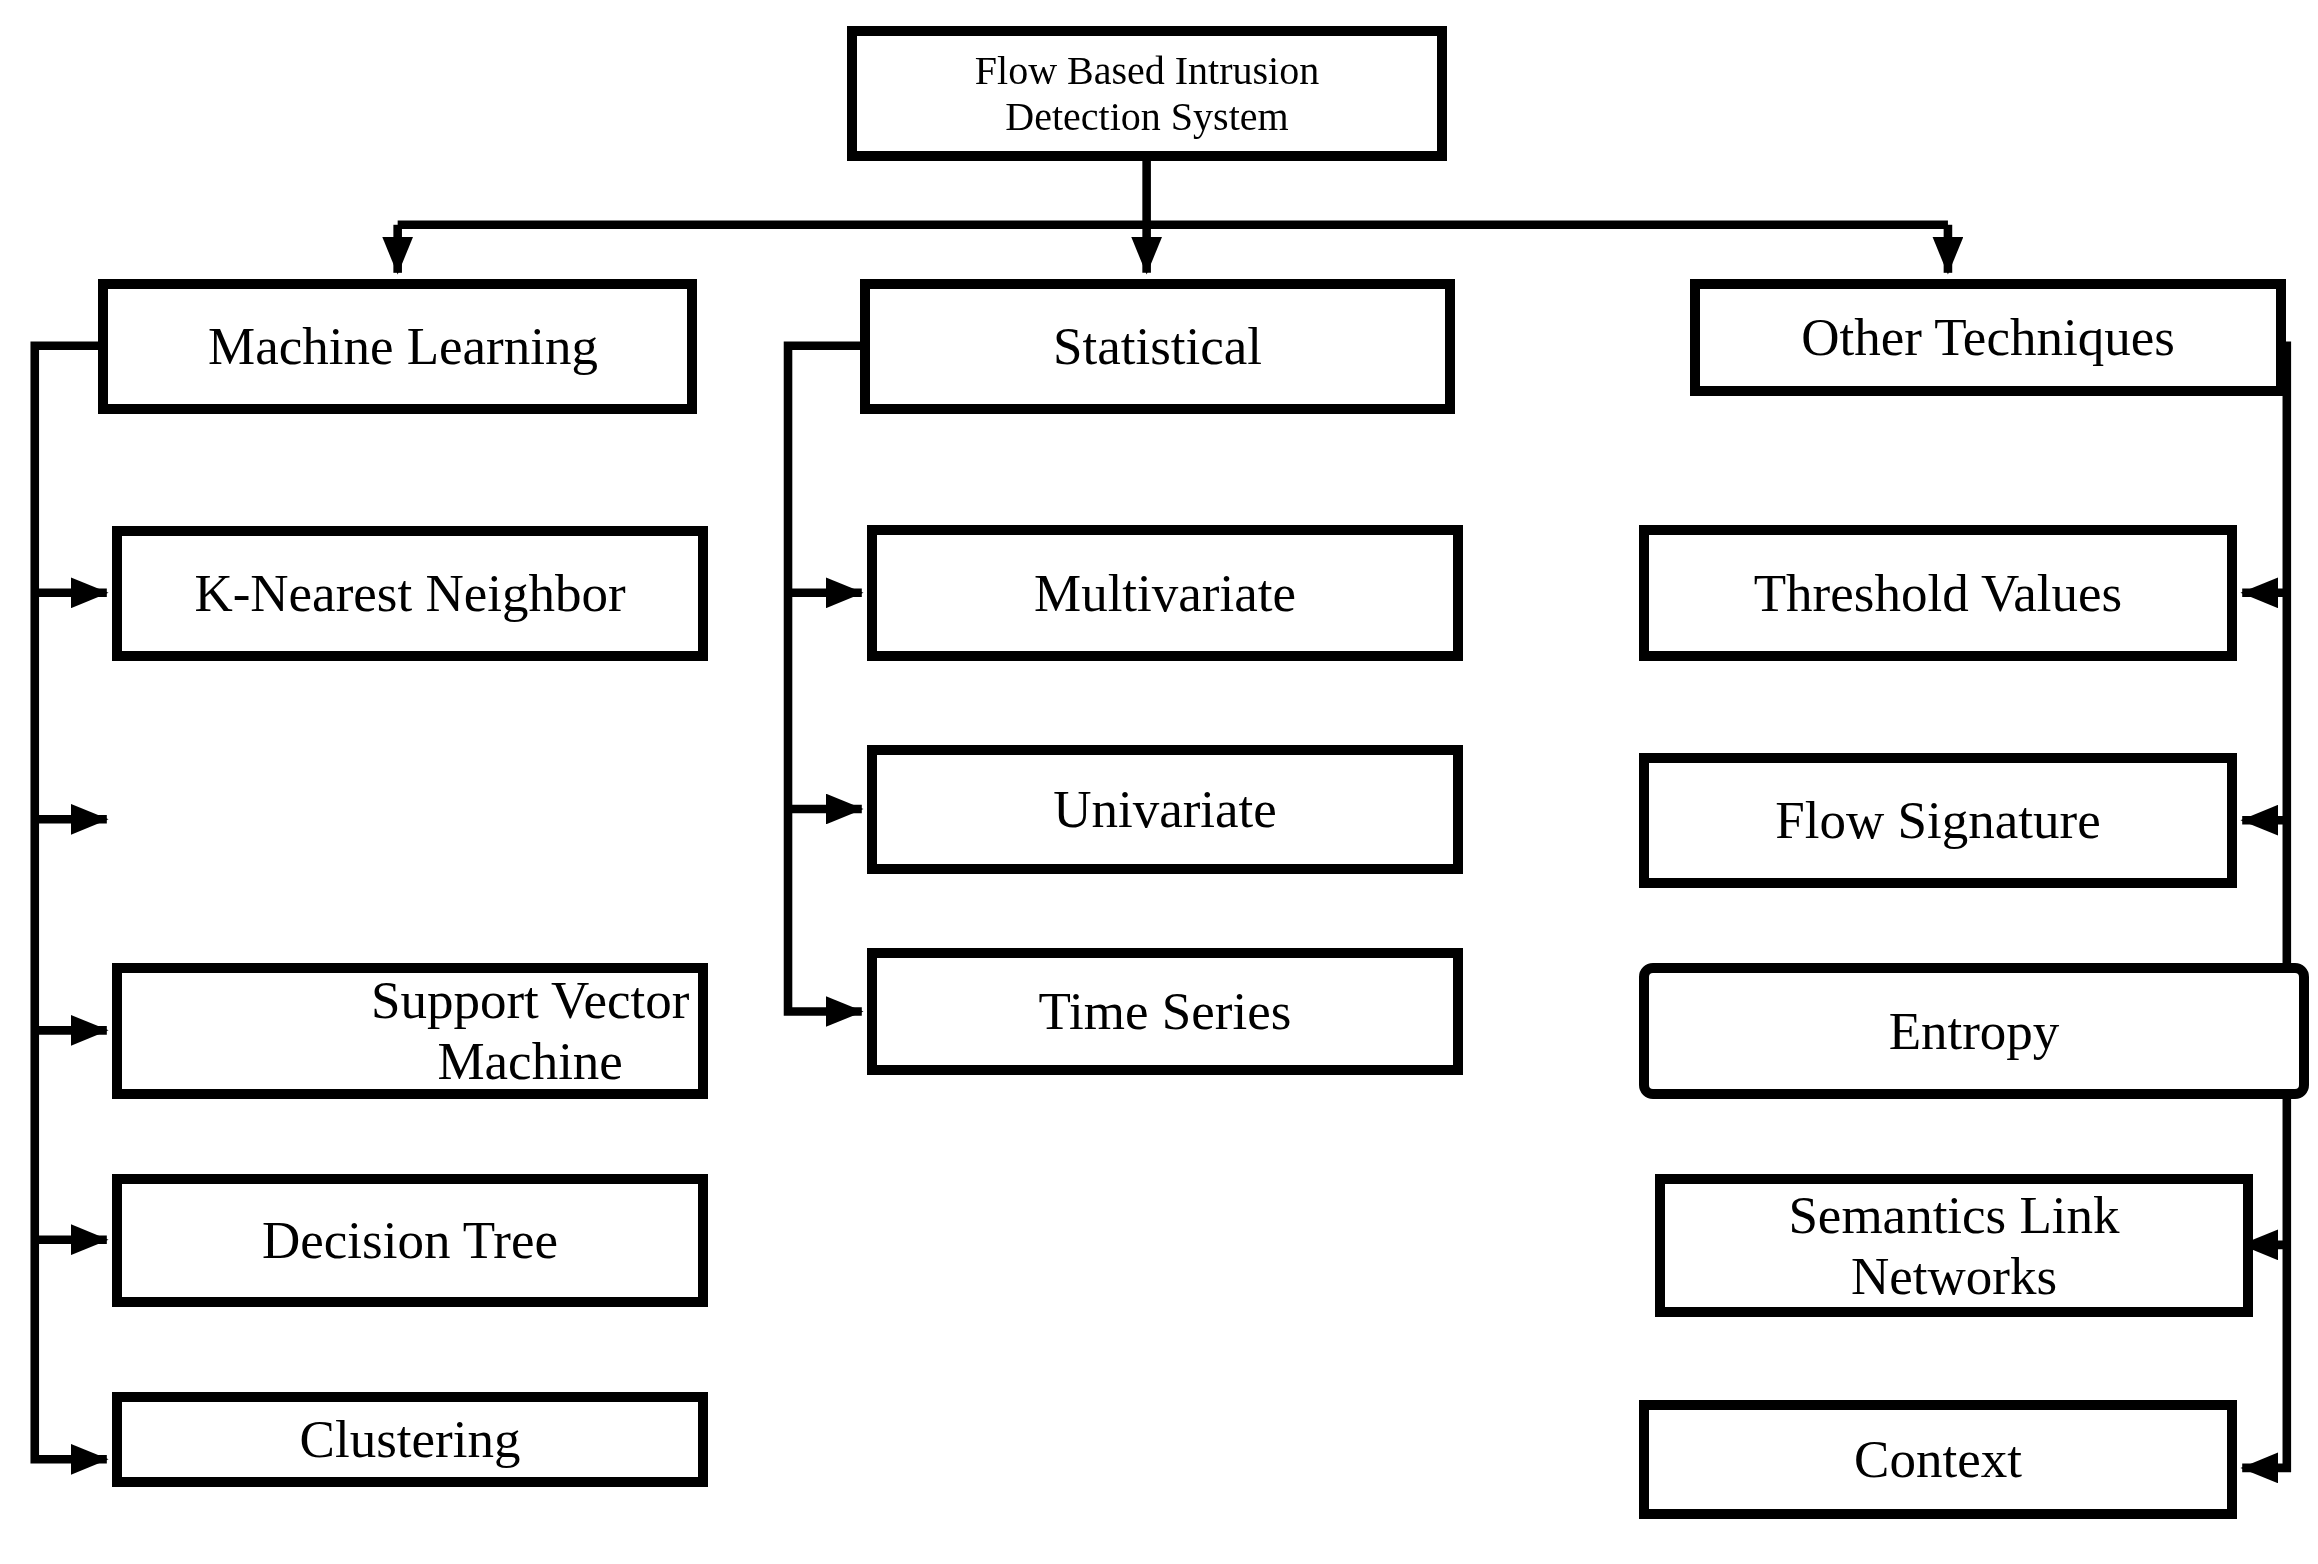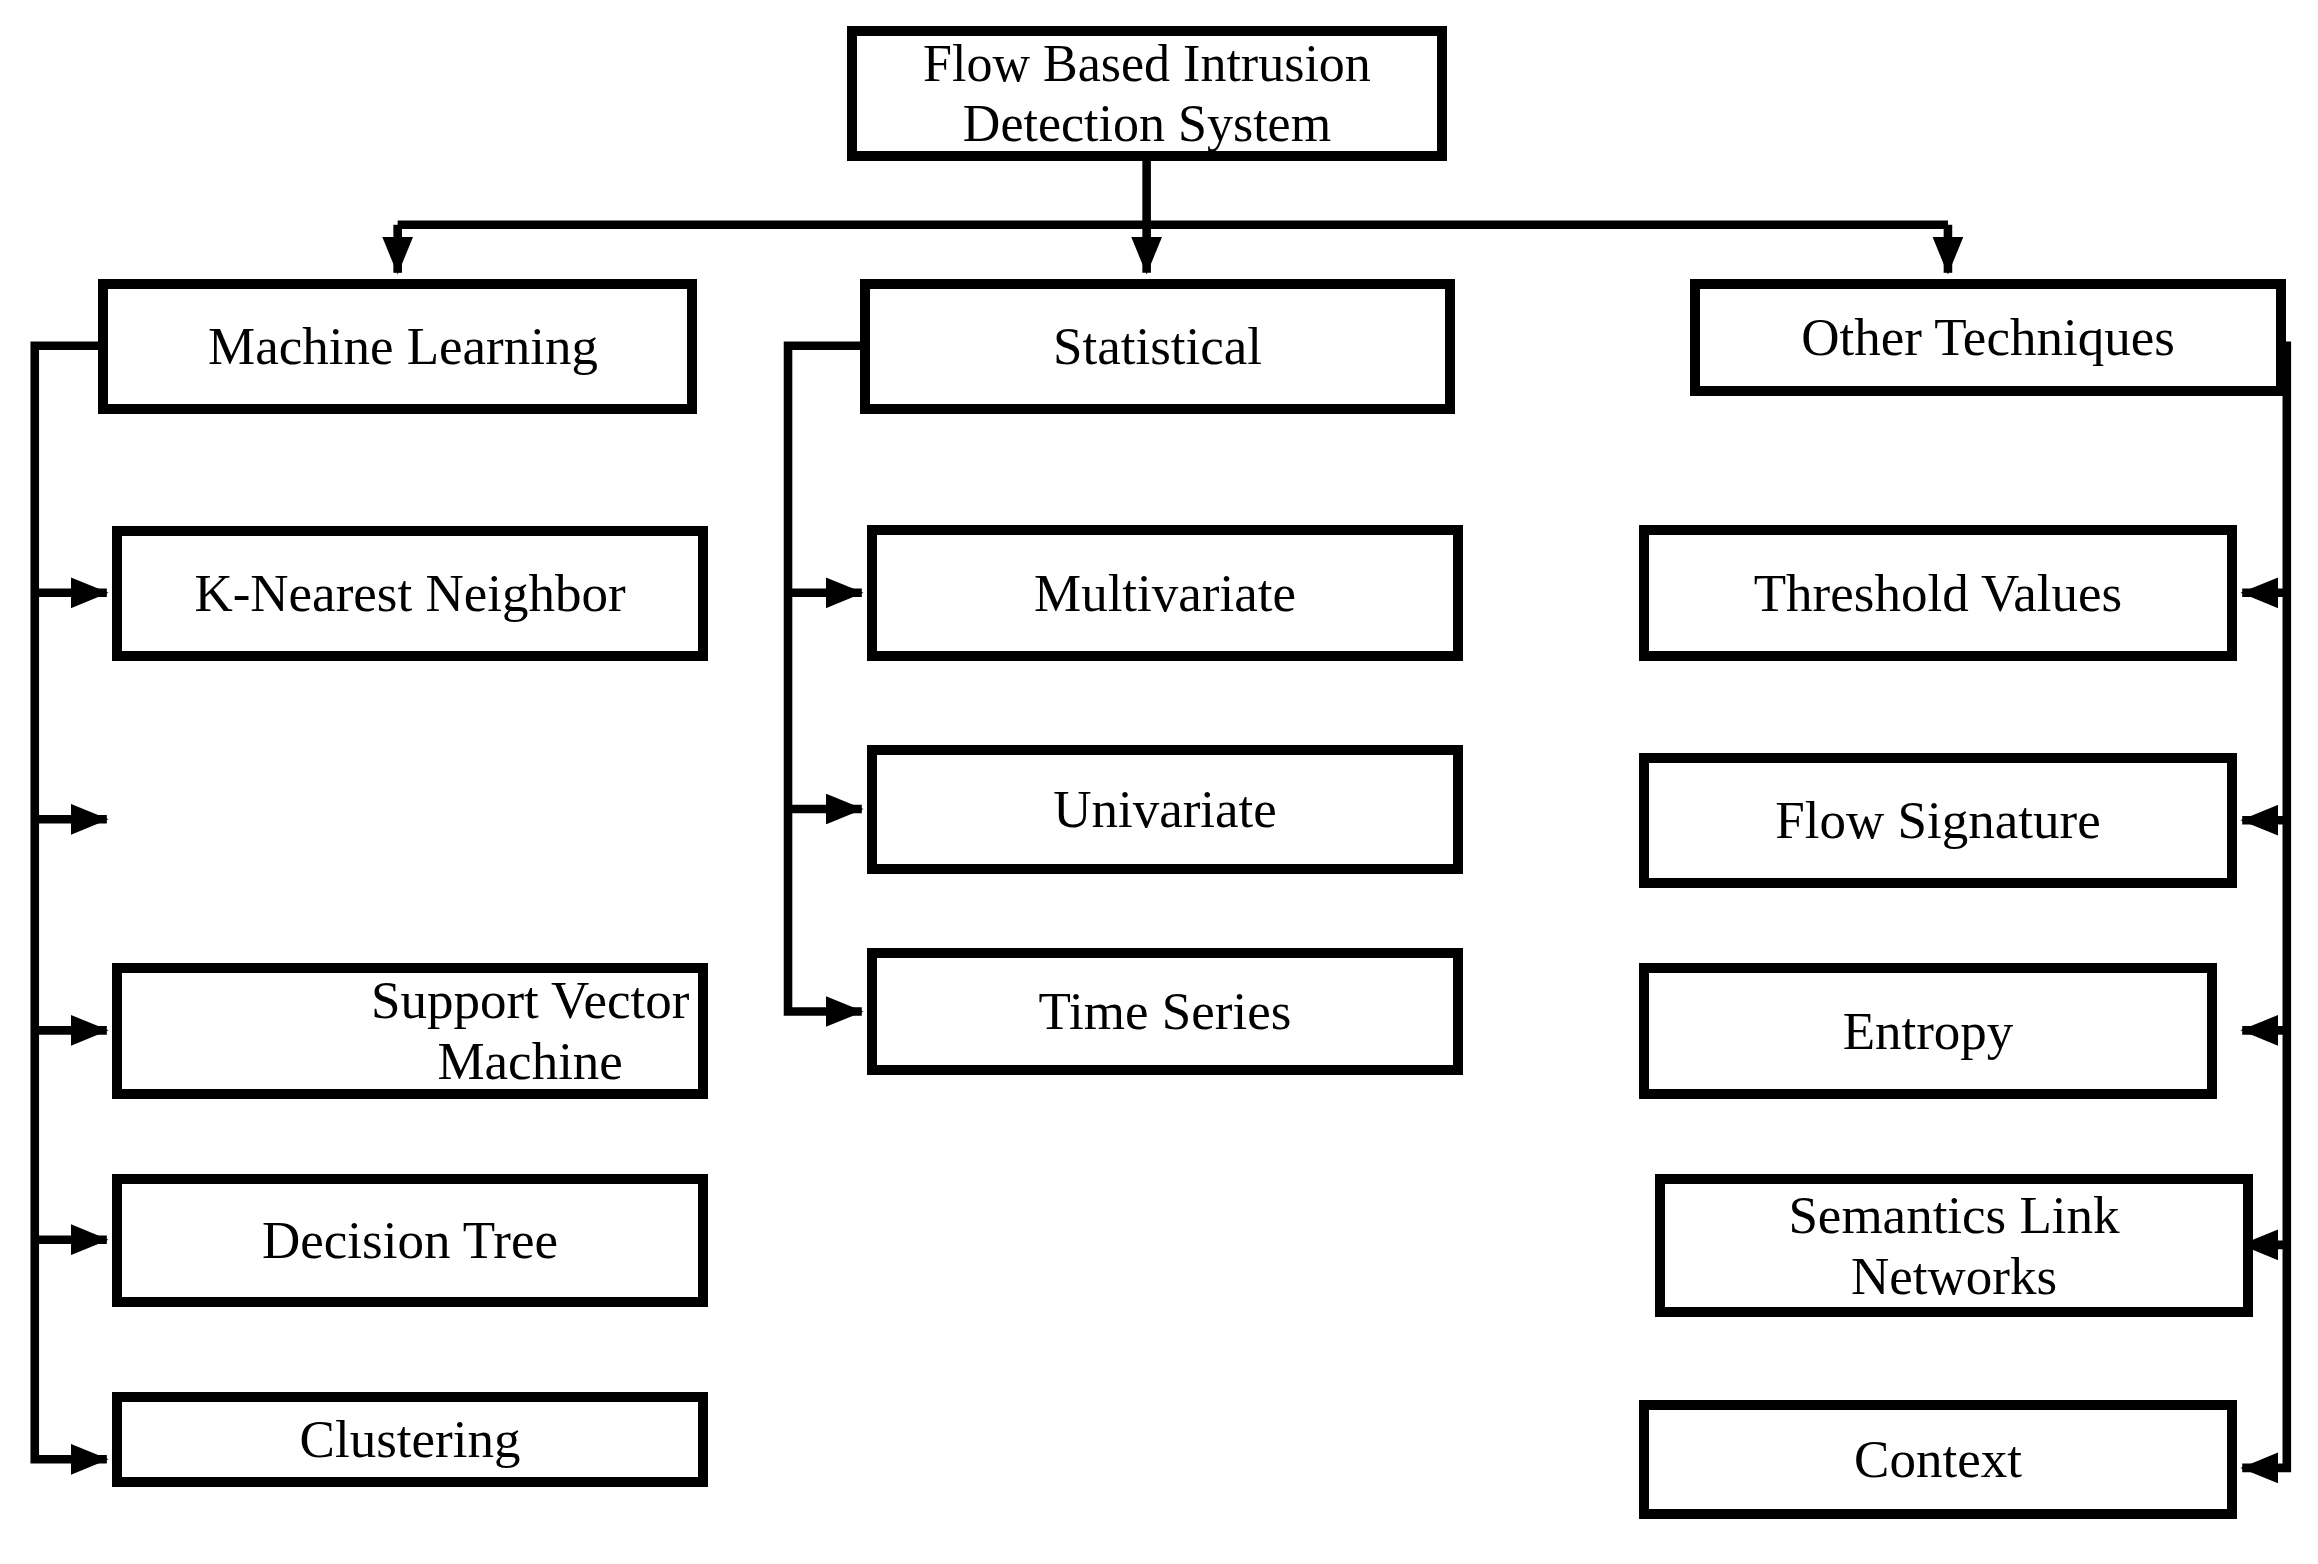--- a/index.html
+++ b/index.html
@@ -34,21 +34,21 @@
     text-align: center;
     font-size: 53px;
     line-height: 1.15;
     white-space: pre-line;
     z-index: 2;
   }
   .node .lbl {
     display: block;
     padding: 0 8.6px;
   }
-  .root-node .lbl { font-size: 52px; }
+  .root-node .lbl { font-size: 40px; }
 </style>
 </head>
 <body>
 
 <div id="canvas">
 
   <svg id="edges" viewBox="0 0 2702 1823" xmlns="http://www.w3.org/2000/svg">
     <defs>
       <marker id="arrow" markerUnits="userSpaceOnUse" markerWidth="44" markerHeight="36" refX="42" refY="18" orient="auto">
         <path d="M0,0 L44,18 L0,36 Z" fill="#000000"></path>
@@ -123,21 +123,21 @@
   <div class="node" style="left:867px; top:948px; width:596px; height:127px;">
     <span class="lbl">Time Series</span>
   </div>
 
   <div class="node" style="left:1639px; top:525px; width:598px; height:136px;">
     <span class="lbl">Threshold Values</span>
   </div>
   <div class="node" style="left:1639px; top:753px; width:598px; height:135px;">
     <span class="lbl">Flow Signature</span>
   </div>
-  <div class="node" style="left:1639px; top:963px; width:578px; height:136px;">
+  <div class="node" style="left:1639px; top:963px; width:670px; height:136px;border-radius:14px;">
     <span class="lbl">Entropy</span>
   </div>
   <div class="node" style="left:1639px; top:1174px; width:598px; height:143px;margin-left:16px;">
     <span class="lbl">Semantics Link
 Networks</span>
   </div>
   <div class="node" style="left:1639px; top:1400px; width:598px; height:119px;">
     <span class="lbl">Context</span>
   </div>
 

